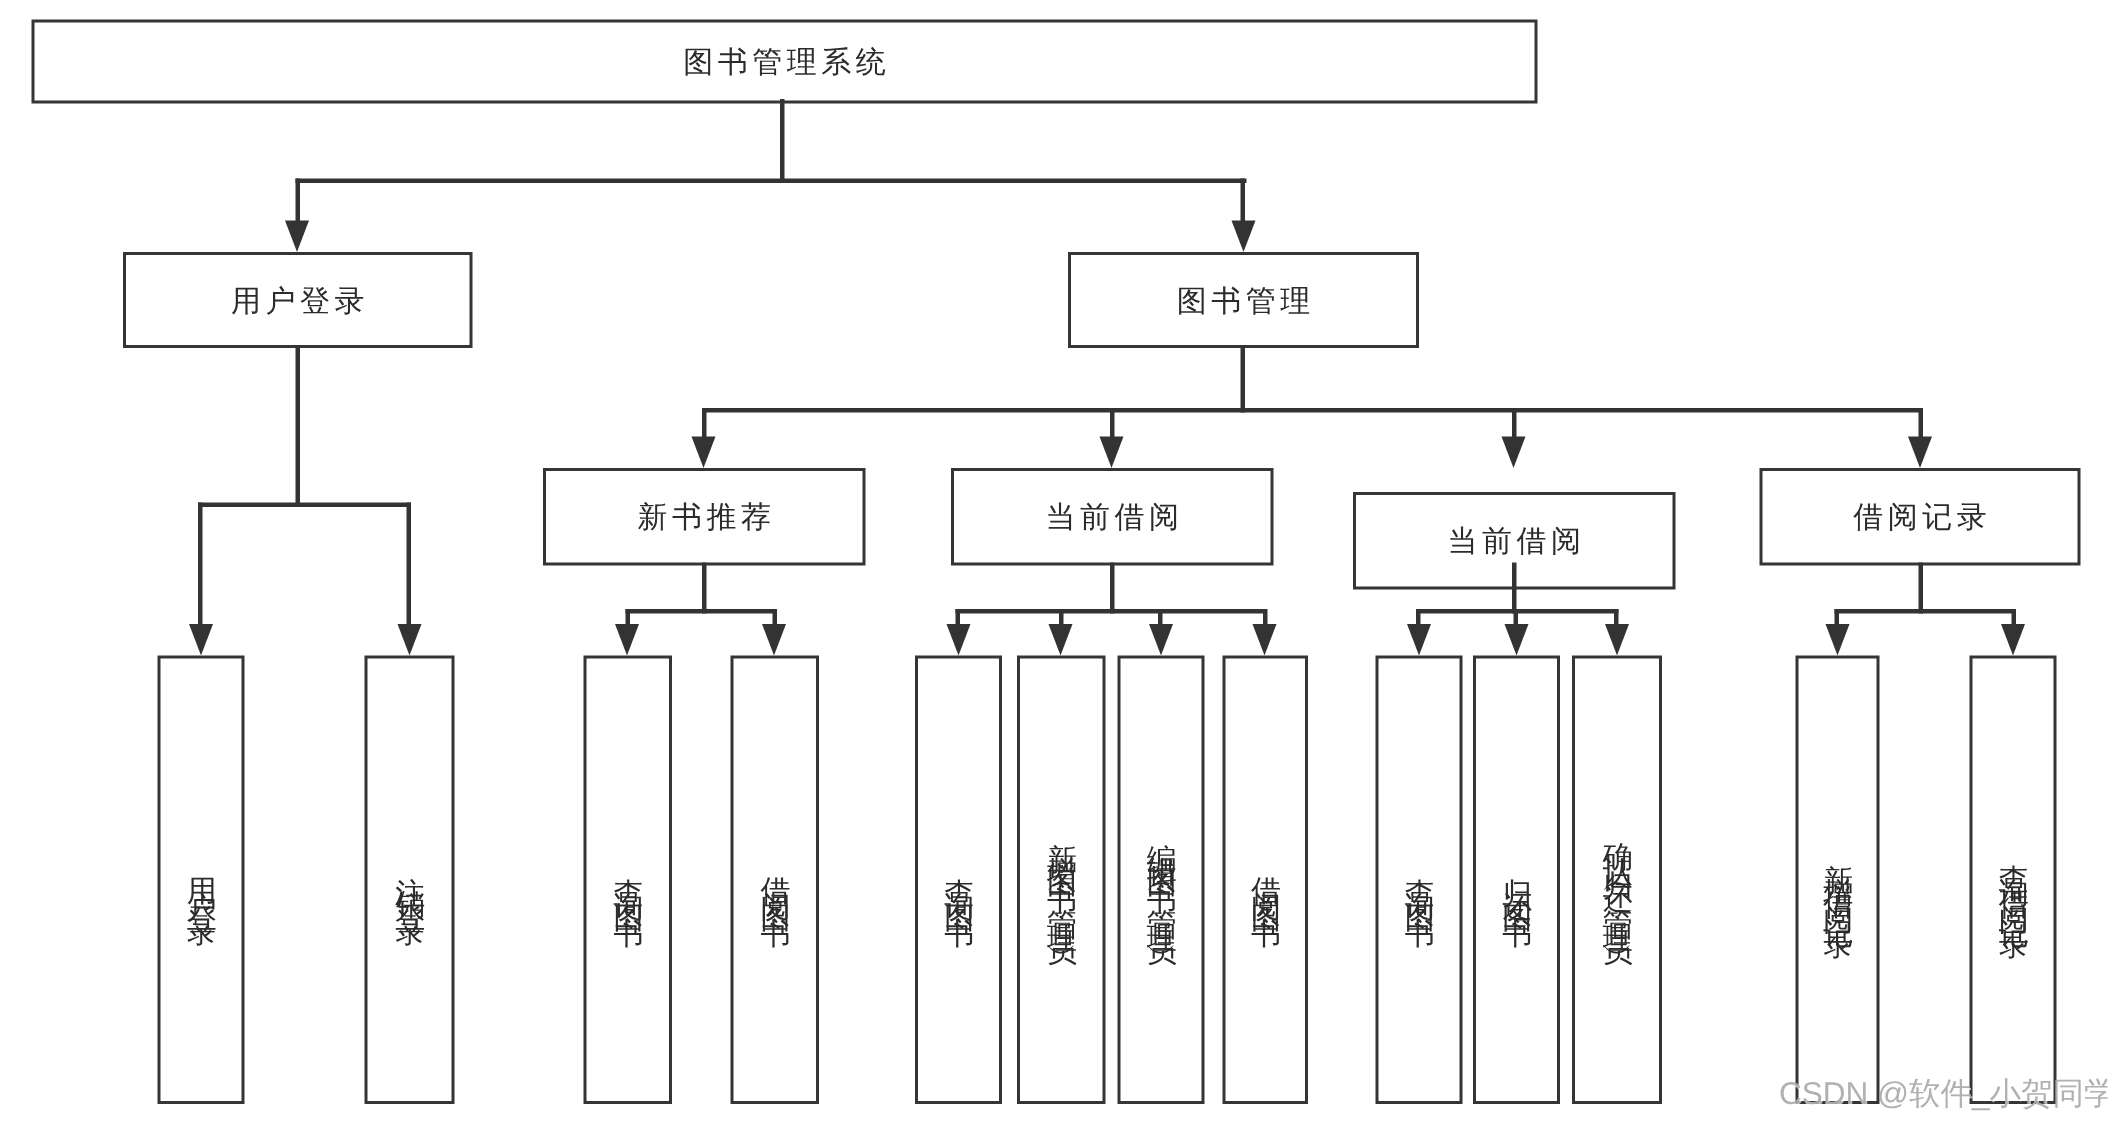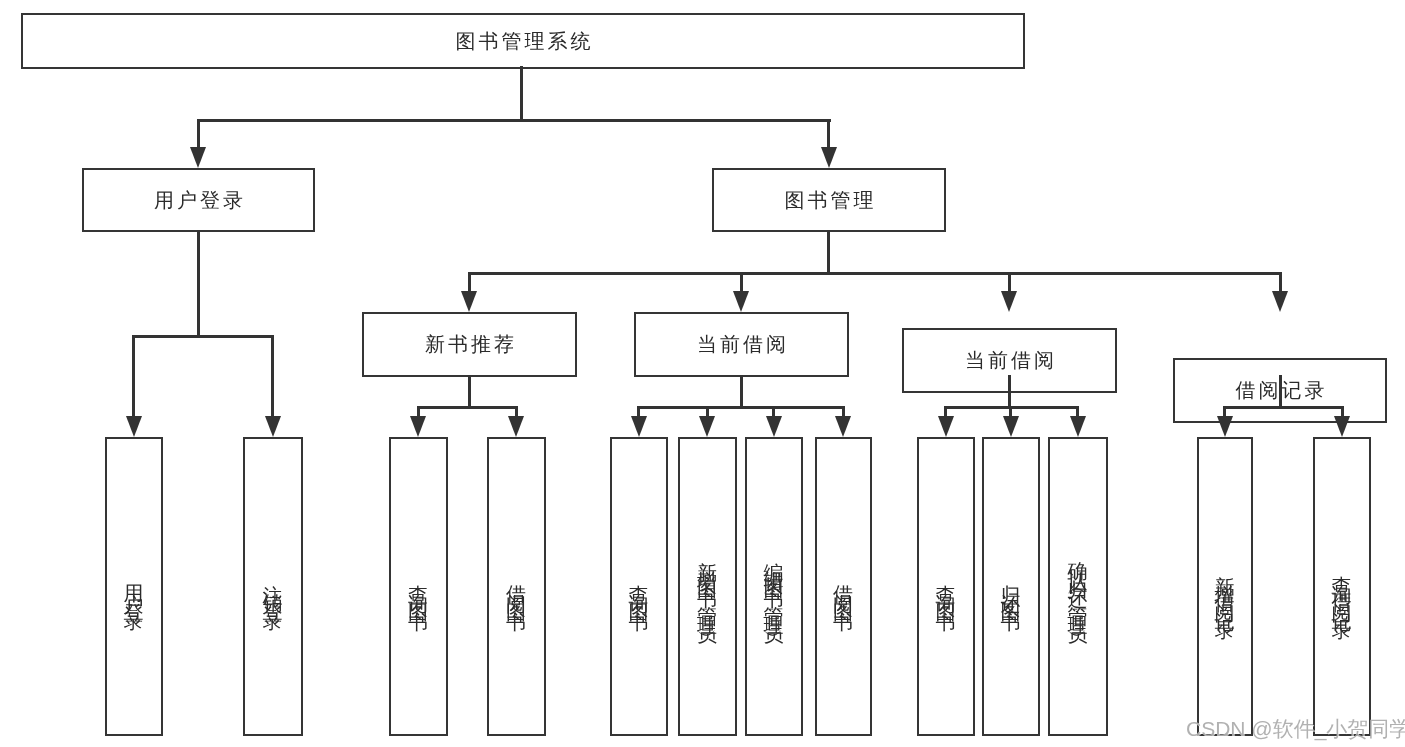--- a/index.html
+++ b/index.html
@@ -84,21 +84,21 @@
   <div class="v" style="left:740px; top:272px; height:22px;"></div>
   <div class="ah" style="left:733px; top:291px;"></div>
   <div class="v" style="left:1008px; top:272px; height:22px;"></div>
   <div class="ah" style="left:1001px; top:291px;"></div>
   <div class="v" style="left:1279px; top:272px; height:22px;"></div>
   <div class="ah" style="left:1272px; top:291px;"></div>
 
   <div class="node hbox" style="left:362px; top:312px; width:215px; height:65px;font-family:Liberation Mono, monospace;">新书推荐</div>
   <div class="node hbox" style="left:634px; top:312px; width:215px; height:65px;">当前借阅</div>
   <div class="node hbox" style="left:902px; top:316px; width:215px; height:65px;margin-top:12px;">当前借阅</div>
-  <div class="node hbox" style="left:1173px; top:312px; width:214px; height:65px;margin-top:46px;">借阅记录</div>
+  <div class="node hbox" style="left:1173px; top:312px; width:214px; height:65px;">借阅记录</div>
 
   <div class="v" style="left:468px; top:375px; height:34px;"></div>
   <div class="h" style="left:417px; top:406px; width:101px;"></div>
   <div class="v" style="left:417px; top:406px; height:13px;"></div>
   <div class="ah" style="left:410px; top:416px;"></div>
   <div class="v" style="left:515px; top:406px; height:13px;"></div>
   <div class="ah" style="left:508px; top:416px;"></div>
 
   <div class="v" style="left:740px; top:375px; height:34px;"></div>
   <div class="h" style="left:637px; top:406px; width:207px;"></div>

